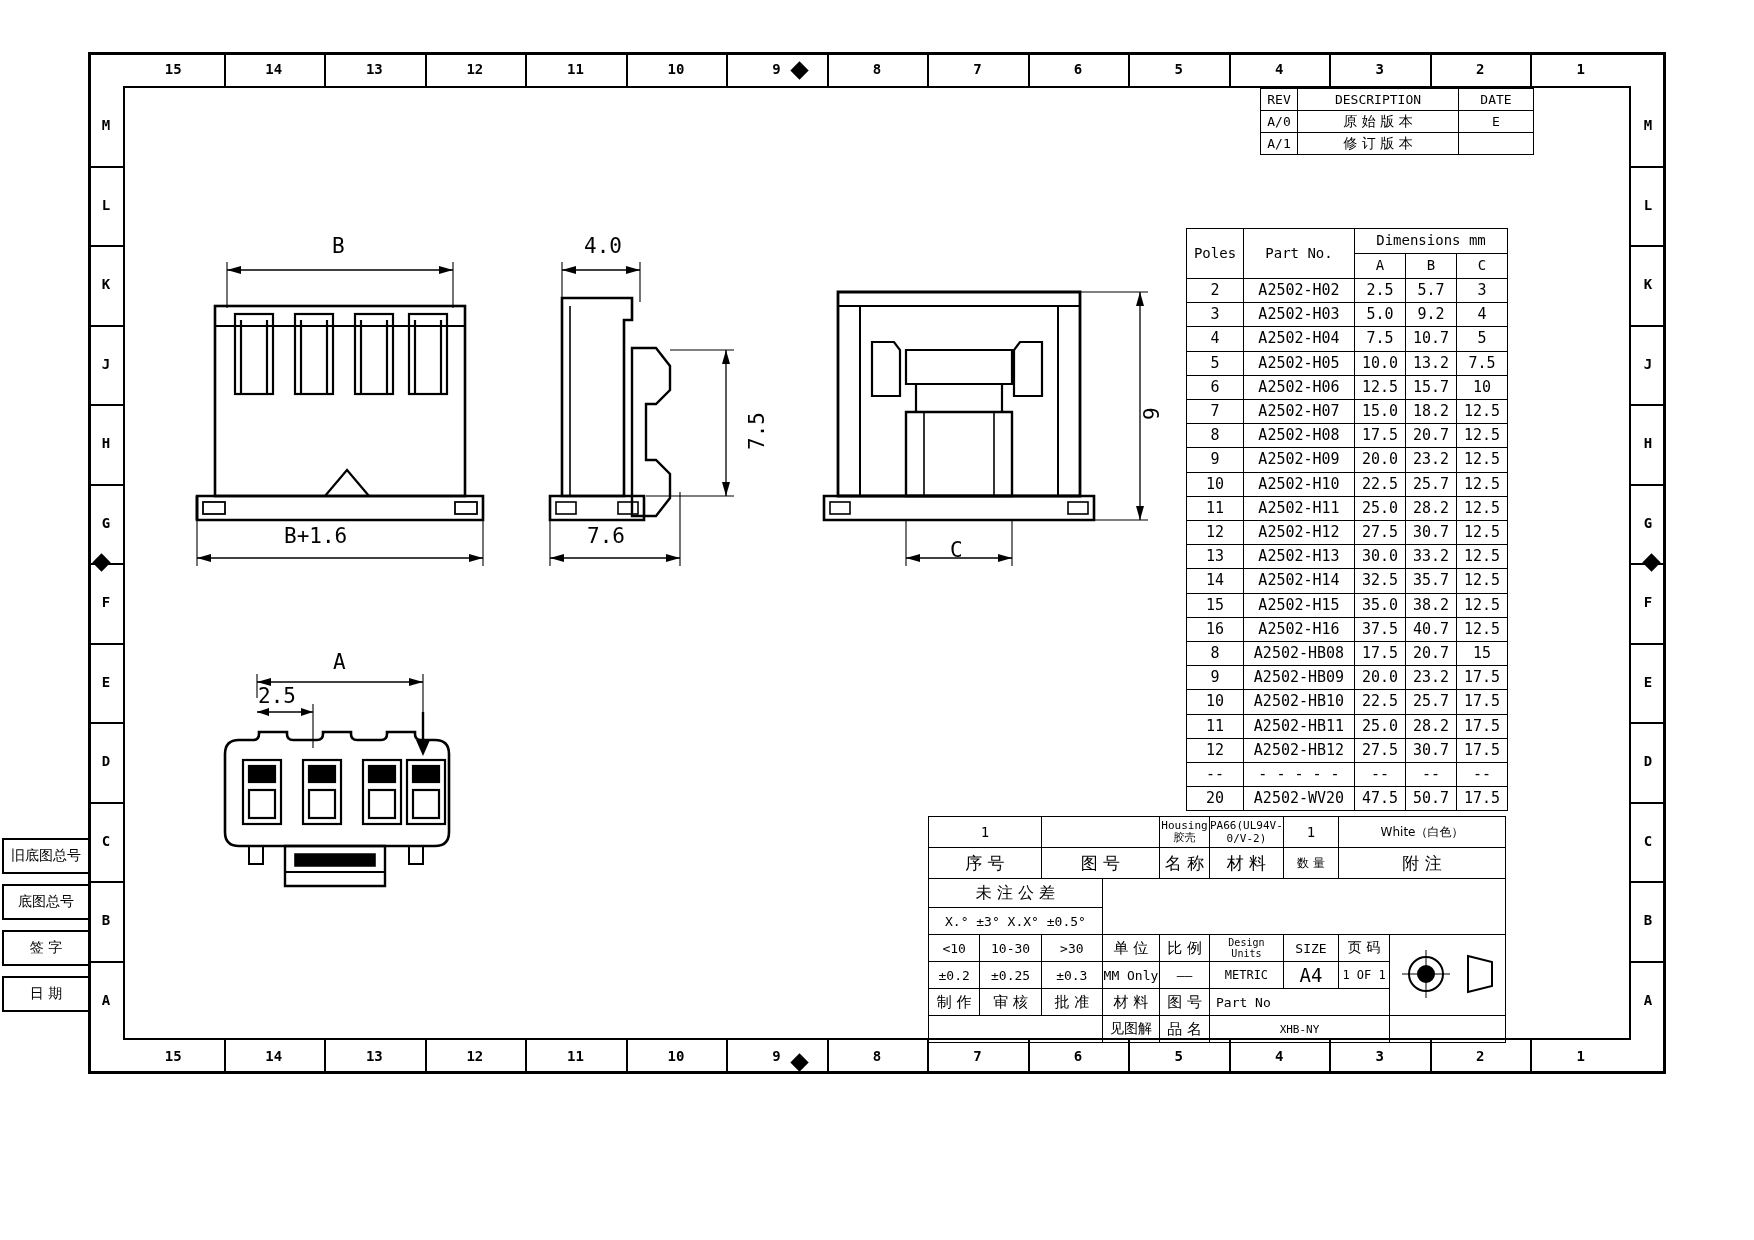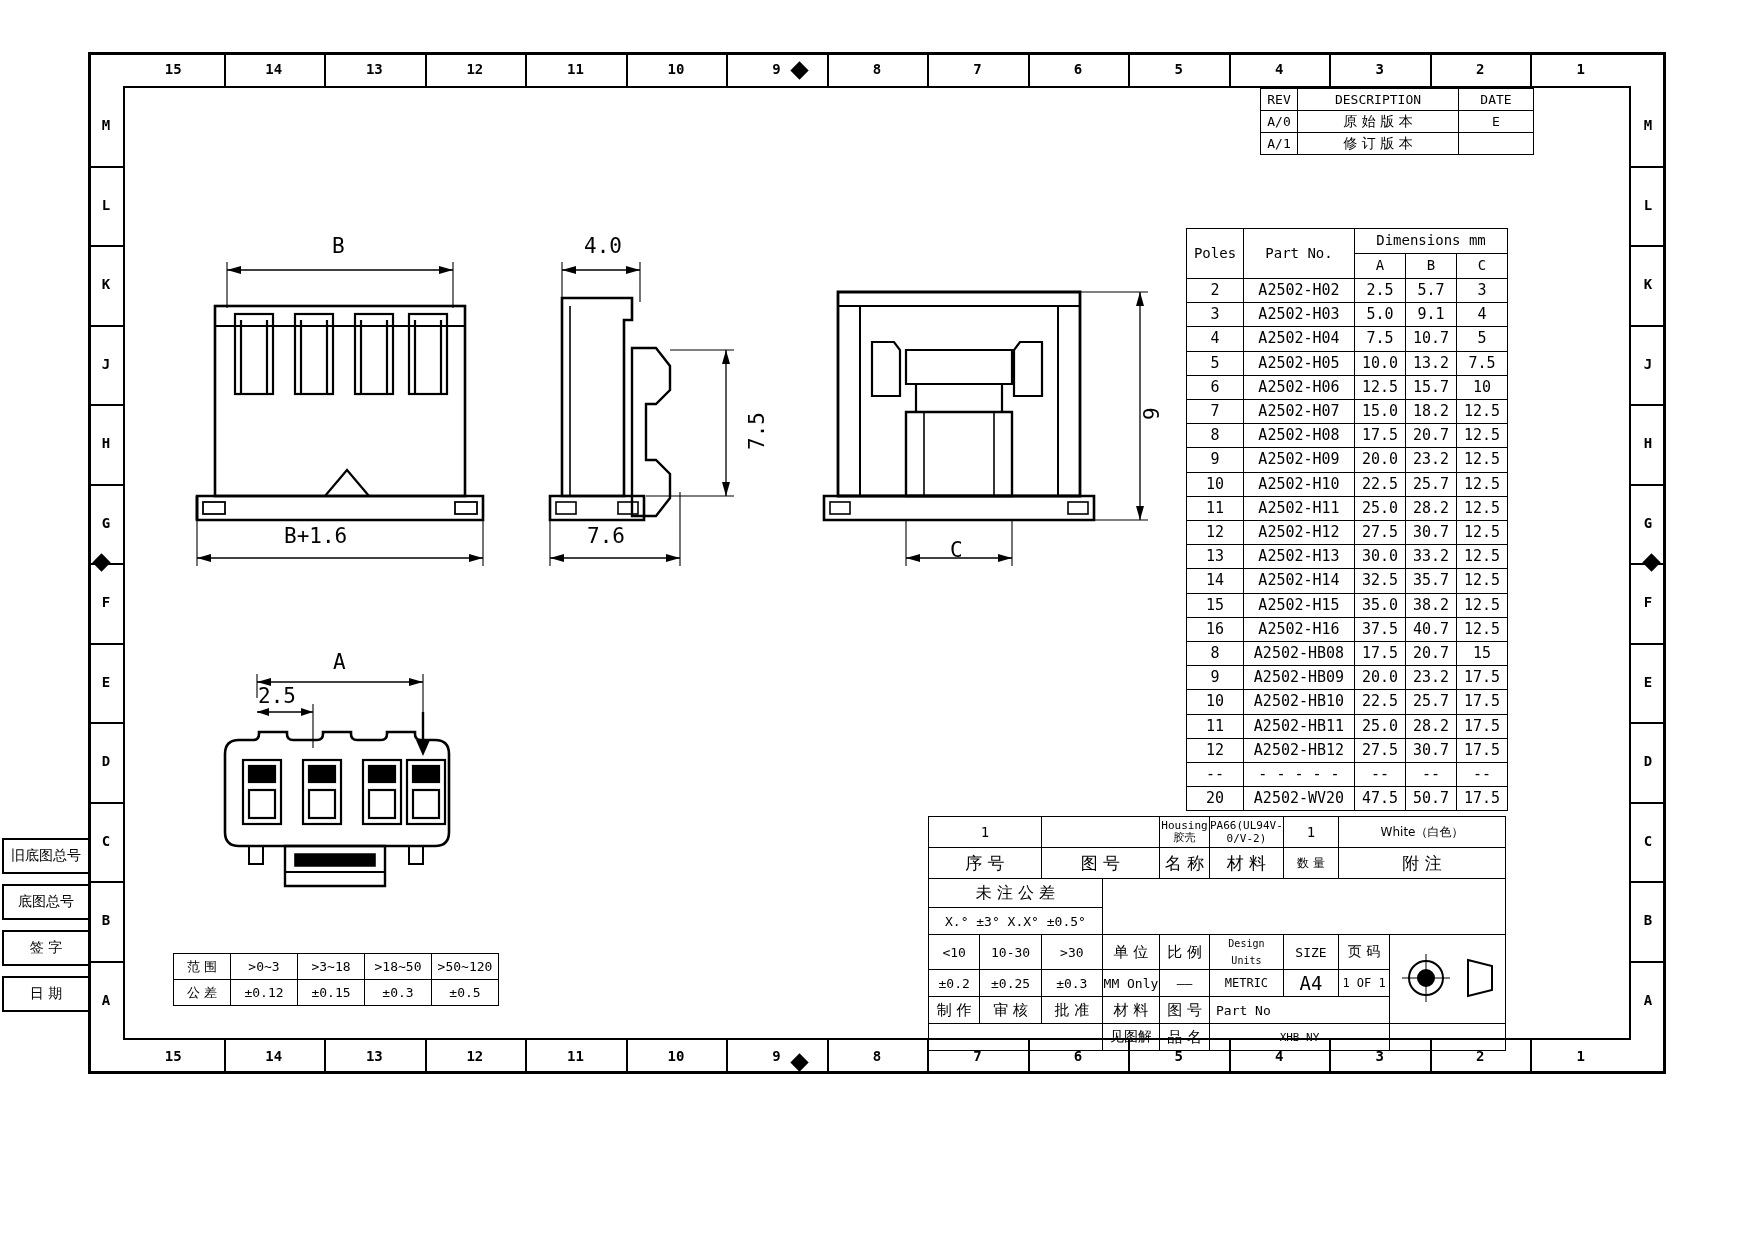--- a/index.html
+++ b/index.html
@@ -237,21 +237,21 @@
           <td class="cPoles">2</td>
           <td class="cPart">A2502-H02</td>
           <td class="cA">2.5</td>
           <td class="cB">5.7</td>
           <td class="cC">3</td>
         </tr>
         <tr>
           <td class="cPoles">3</td>
           <td class="cPart">A2502-H03</td>
           <td class="cA">5.0</td>
-          <td class="cB">9.1</td>
+          <td class="cB">9.2</td>
           <td class="cC">4</td>
         </tr>
         <tr>
           <td class="cPoles">4</td>
           <td class="cPart">A2502-H04</td>
           <td class="cA">7.5</td>
           <td class="cB">10.7</td>
           <td class="cC">5</td>
         </tr>
         <tr>
@@ -383,38 +383,20 @@
         <tr>
           <td class="cPoles">20</td>
           <td class="cPart">A2502-WV20</td>
           <td class="cA">47.5</td>
           <td class="cB">50.7</td>
           <td class="cC">17.5</td>
         </tr>
       </tbody>
   </table>
 
-  <table class="g" id="tol-table">
-    <tbody id="tol-body">
-        <tr>
-          <td class="tc0 cjk">范 围</td>
-          <td class="tcx">&gt;0~3</td>
-          <td class="tcx">&gt;3~18</td>
-          <td class="tcx">&gt;18~50</td>
-          <td class="tcx">&gt;50~120</td>
-        </tr>
-        <tr>
-          <td class="tc0 cjk">公 差</td>
-          <td class="tcx">±0.12</td>
-          <td class="tcx">±0.15</td>
-          <td class="tcx">±0.3</td>
-          <td class="tcx">±0.5</td>
-        </tr>
-      </tbody>
-  </table>
 
   <div class="stub" style="left:2px;top:838px;width:88px;height:36px;">
       <span>旧底图总号</span>
     </div>
   <div class="stub" style="left:2px;top:884px;width:88px;height:36px;">
       <span>底图总号</span>
     </div>
   <div class="stub" style="left:2px;top:930px;width:88px;height:36px;">
       <span>签 字</span>
     </div>
@@ -631,21 +613,21 @@
         <tr>
           <td colspan="3" style="height:26px;font-size:13px">X.° ±3°  X.X° ±0.5°</td>
         </tr>
 
         <tr>
           <td style="height:26px;font-size:13px">&lt;10</td>
           <td style="font-size:13px">10-30</td>
           <td style="font-size:13px">&gt;30</td>
           <td class="cjk" style="font-size:15px">单 位</td>
           <td class="cjk" style="font-size:15px">比 例</td>
-          <td style="font-size:10px;line-height:17px">Design<br>Units</td>
+          <td style="font-size:10px;line-height:11px">Design<br>Units</td>
           <td style="font-size:13px">SIZE</td>
           <td class="cjk" style="font-size:14px">页 码</td>
           <td rowspan="3">
             <svg width="112" height="72" viewBox="0 0 112 72">
               <g stroke="#000" fill="none" stroke-width="2">
                 <ellipse cx="34" cy="36" rx="17" ry="17"></ellipse>
                 <ellipse cx="34" cy="36" rx="8" ry="8" fill="#000"></ellipse>
                 <line x1="34" y1="12" x2="34" y2="60" stroke-width="1"></line>
                 <line x1="10" y1="36" x2="58" y2="36" stroke-width="1"></line>
                 <path d="M76,18 l24,6 v24 l-24,6 z"></path>

